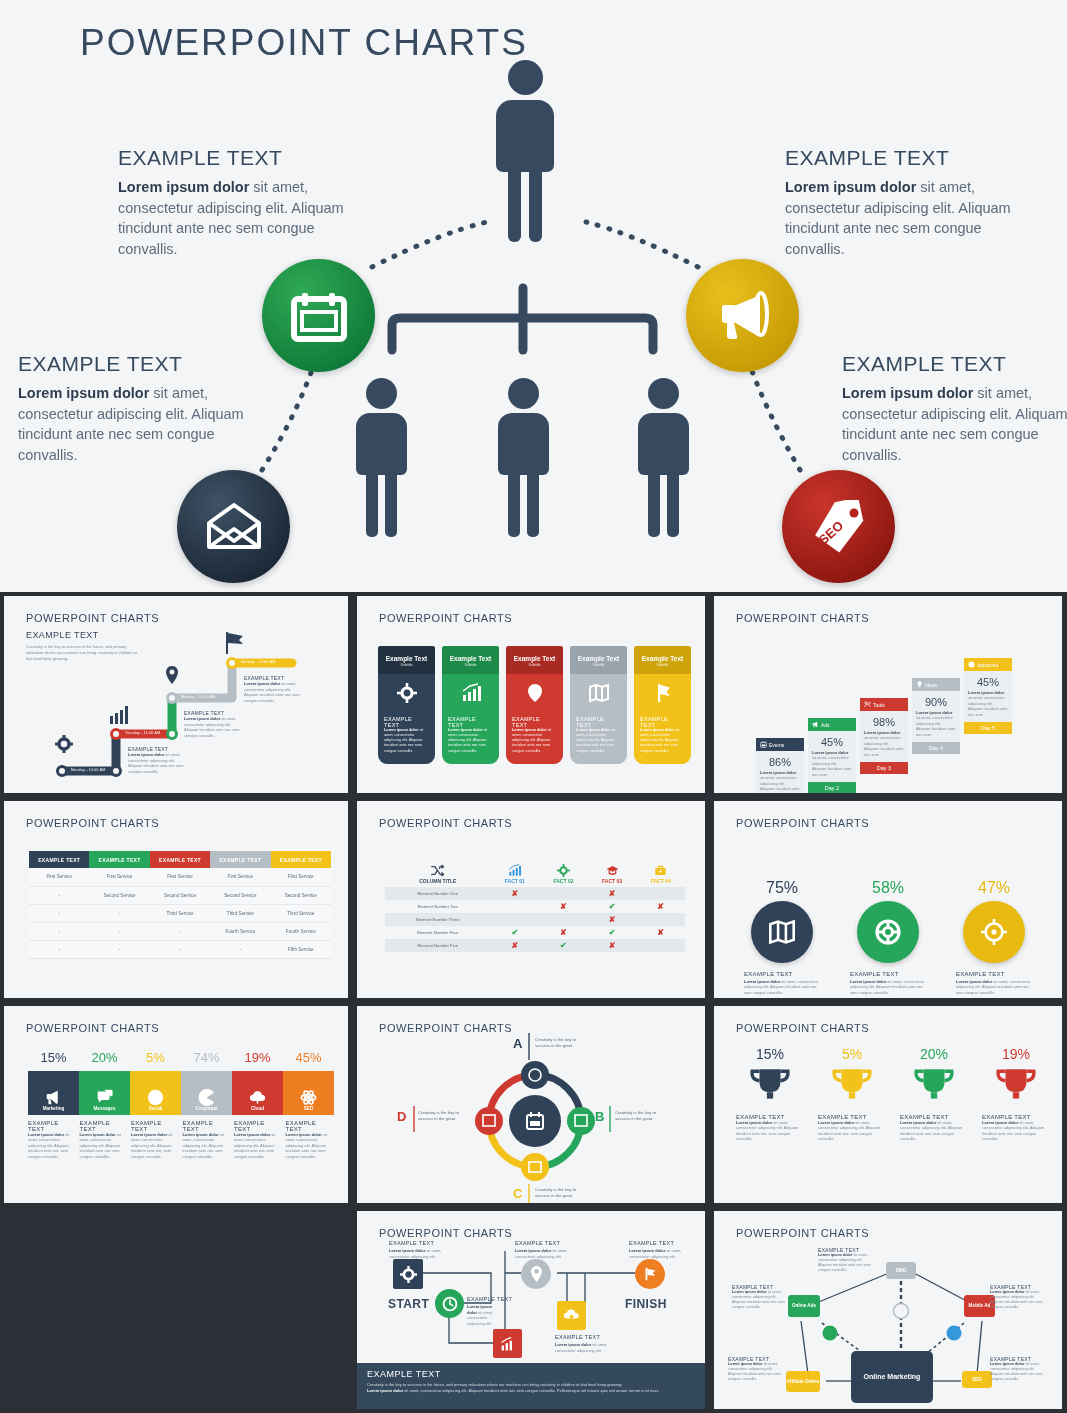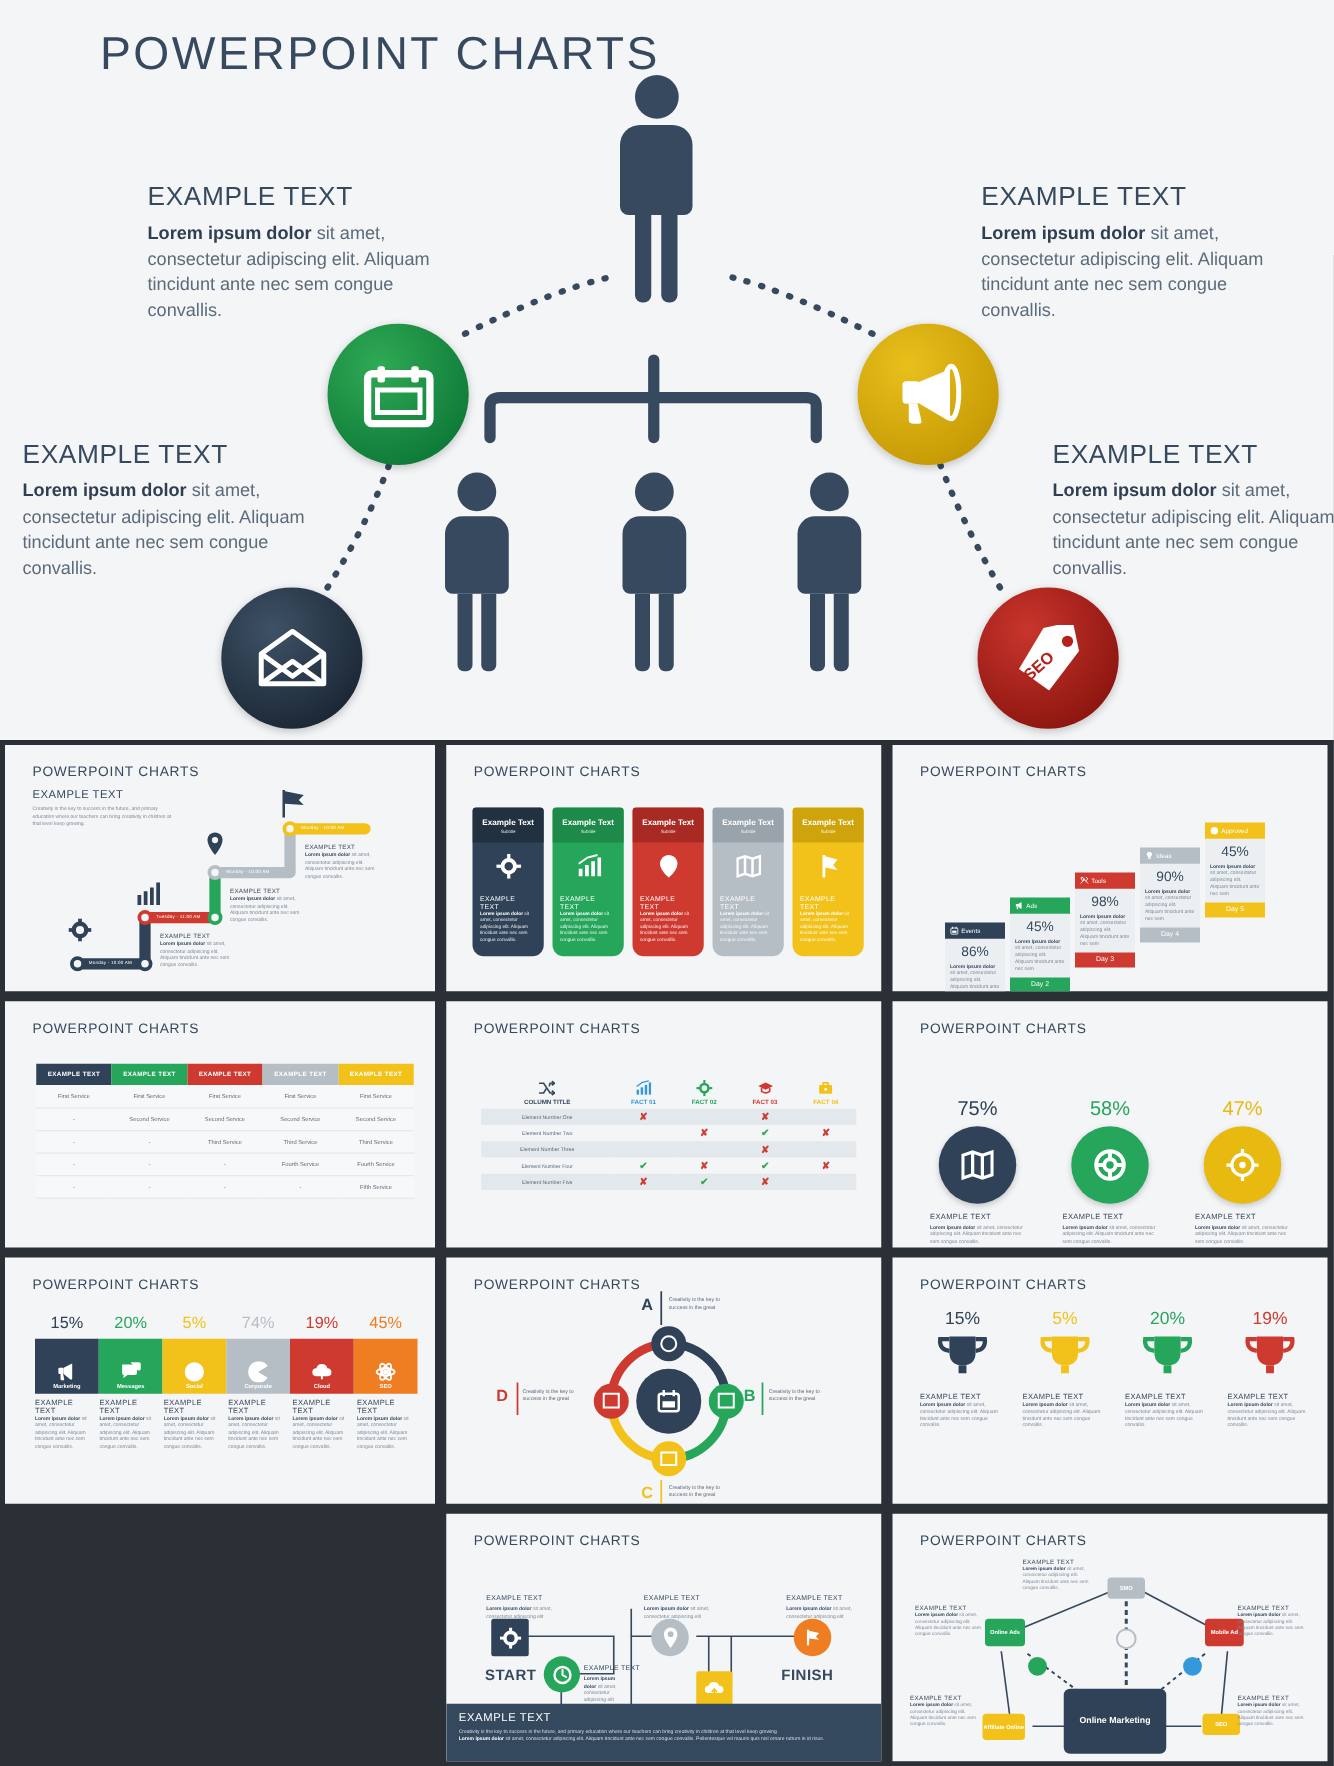--- a/index.html
+++ b/index.html
@@ -148,21 +148,21 @@
   .wheel { position:absolute; left:0; top:0; width:100%; height:100%; }
   .wl { position:absolute; font-size:4.2px; color:#5c6b7a; line-height:1.5; width:46px;}
   .wletter { position:absolute; font-size:13px; font-weight:bold; }
 
   
   .tro { position:absolute; left:22px; top:40px; display:flex; gap:14px; }
   .tro .col { width:68px; text-align:center; }
   .tro .pct { font-size:14px; margin-bottom:3px; }
 
   
-  .flow { position:absolute; inset:0;margin-top:36px; }
+  .flow { position:absolute; inset:0; }
   .fsq { position:absolute; display:flex; align-items:center; justify-content:center; }
   .flab { position:absolute; font-size:5.5px; letter-spacing:.3px; color:#36495e;}
   .fdesc { position:absolute; font-size:4px; color:#7d8b99; line-height:1.4; width:60px;}
   .fdesc b { color:#36495e; }
   .bigword { position:absolute; font-size:12px; font-weight:bold; color:#36495e; letter-spacing:.4px;}
   .banner { position:absolute; left:0; bottom:0; width:100%; height:46px; background:#34495e; padding:6px 10px; }
   .banner .bt { font-size:9px; color:#fff; letter-spacing:.5px; margin-bottom:3px;}
   .banner .bd { font-size:4px; color:#d8dee4; line-height:1.5; }
   .banner .bd b { color:#fff; }
 

